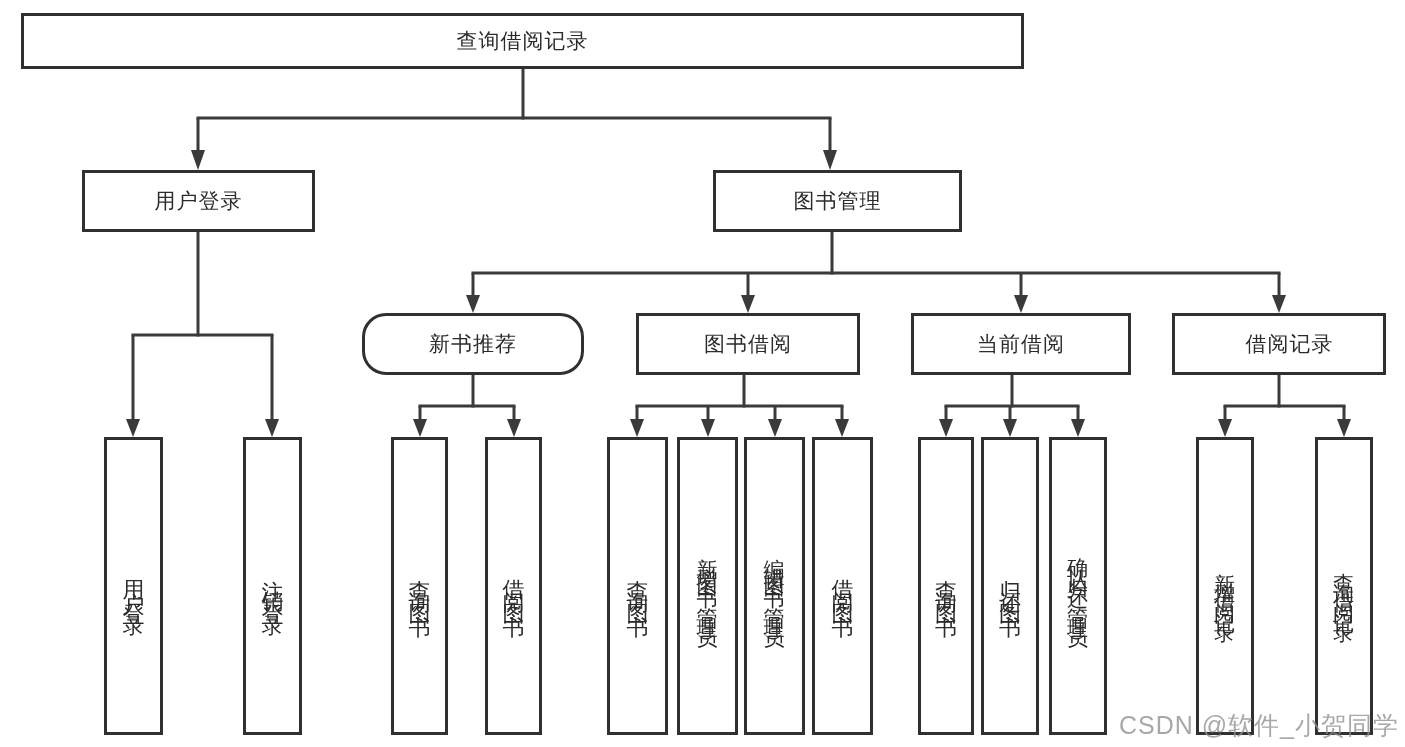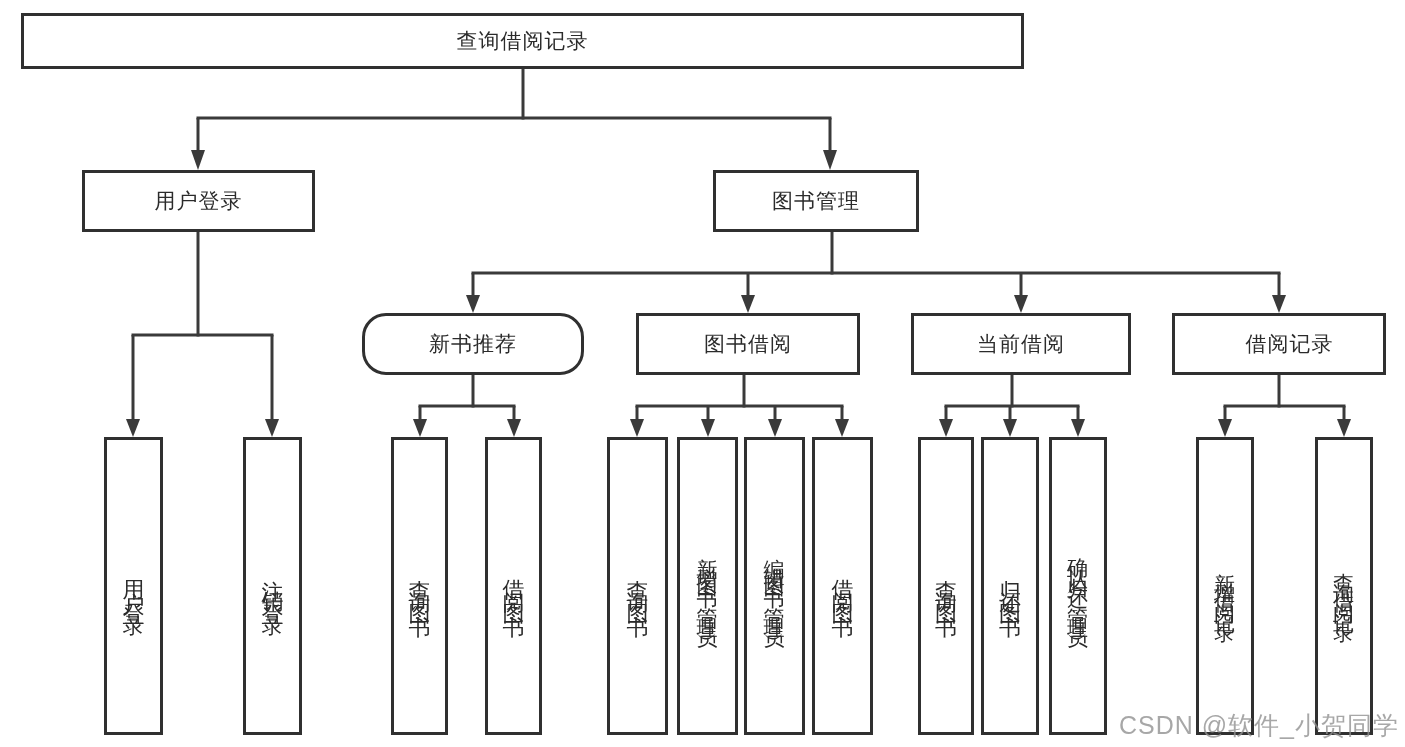--- a/index.html
+++ b/index.html
@@ -118,21 +118,21 @@
       <line x1="1225" y1="406" x2="1225" y2="421"></line>
         <polygon points="1218,419 1232,419 1225,437"></polygon>
       <line x1="1344" y1="406" x2="1344" y2="421"></line>
         <polygon points="1337,419 1351,419 1344,437"></polygon>
     </g>
   </svg>
 
   <div class="node h" style="left:21px;top:13px;width:1003px;height:56px;">查询借阅记录</div>
 
   <div class="node h" style="left:82px;top:170px;width:233px;height:62px;">用户登录</div>
-  <div class="node h" style="left:713px;top:170px;width:206px;height:62px;">图书管理</div>
+  <div class="node h" style="left:713px;top:170px;width:249px;height:62px;">图书管理</div>
 
   <div class="node h" style="left:362px;top:313px;width:222px;height:62px;border-radius:24px;">新书推荐</div>
   <div class="node h" style="left:911px;top:313px;width:220px;height:62px;">当前借阅</div>
   <div class="node h" style="left:636px;top:313px;width:224px;height:62px;">图书借阅</div>
   <div class="node h" style="left:1172px;top:313px;width:214px;height:62px;padding-left:21px;">借阅记录</div>
 
   <div class="node v" style="left:104px;top:437px;width:59px;height:298px;">
     <span>用户登录</span>
     </div>
   <div class="node v" style="left:243px;top:437px;width:59px;height:298px;">

